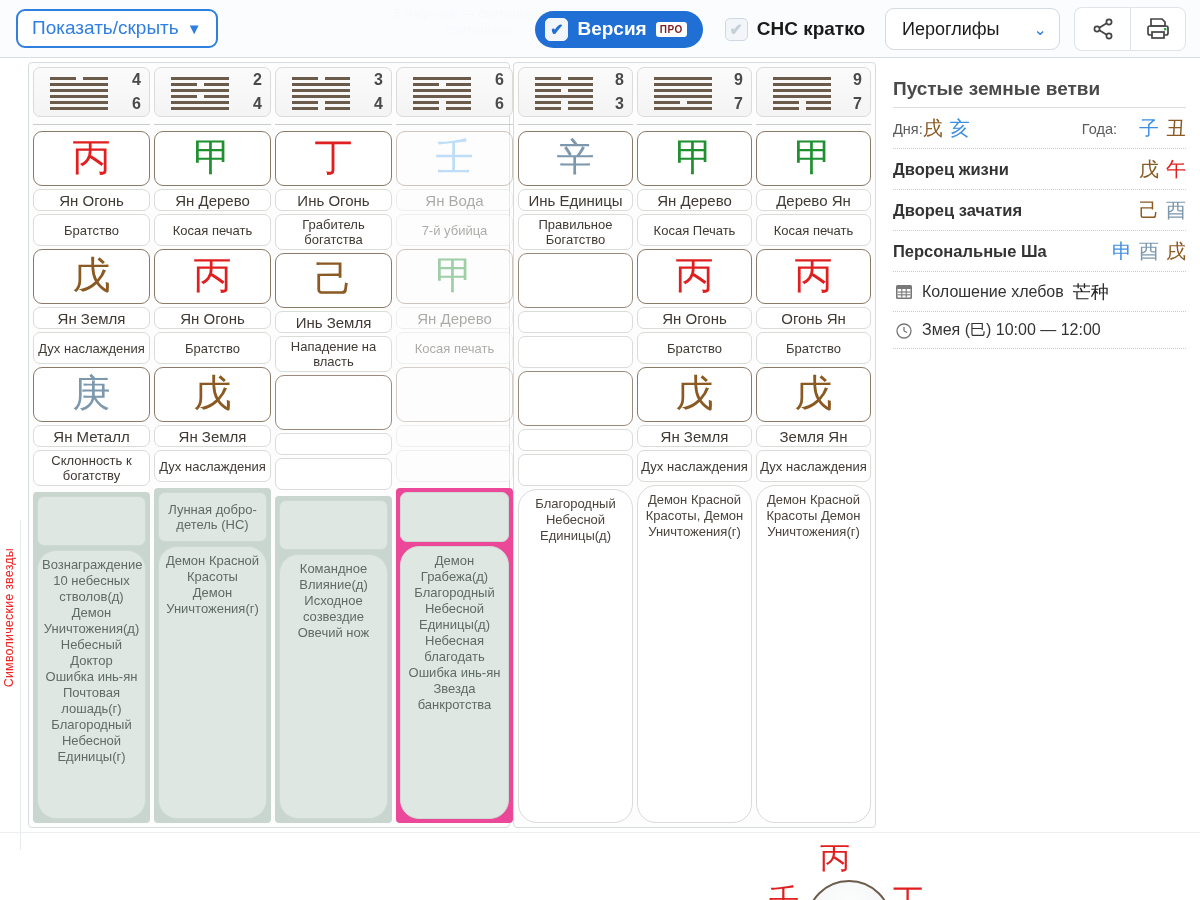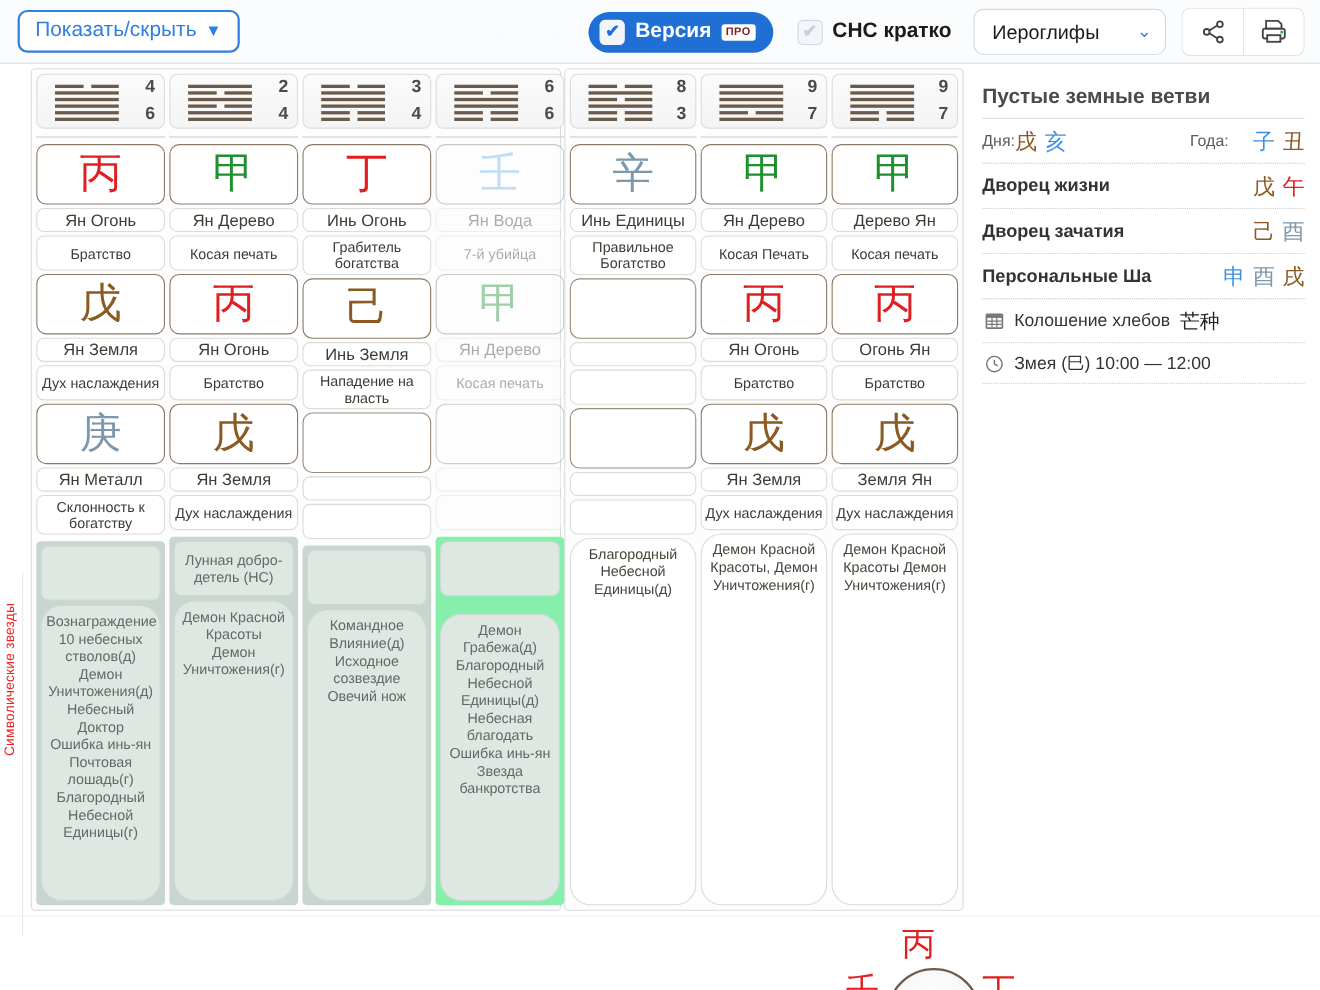--- a/index.html
+++ b/index.html
@@ -414,21 +414,21 @@
         <div class="sep"></div>
         <div class="cell stem-cell" style="color: rgb(107, 179, 240);">壬</div>
         <div class="cell label-cell">Ян Вода</div>
         <div class="cell desc-cell">7-й убийца</div>
         <div class="cell stem-cell" style="color: rgb(31, 144, 48);">甲</div>
         <div class="cell label-cell">Ян Дерево</div>
         <div class="cell desc-cell">Косая печать</div>
         <div class="cell stem-cell empty" style="color: rgb(138, 90, 34);"></div>
         <div class="cell label-cell"></div>
         <div class="cell desc-cell"></div>
-        <div style="background: #86efac; border-radius: 4px; padding: 4px; display: flex; flex-direction: column; gap: 16px; flex: 1 1 0%; margin-top: 3px;">
+        <div style="background: #ec4899; border-radius: 4px; padding: 4px; display: flex; flex-direction: column; gap: 4px; flex: 1 1 0%; margin-top: 3px;">
           <div class="star-top"></div>
           <div class="star-body">
             <div>Демон Грабежа(д)</div>
             <div>Благородный Небесной Единицы(д)</div>
             <div>Небесная благодать</div>
             <div>Ошибка инь-ян</div>
             <div>Звезда банкротства</div>
           </div>
         </div>
       </div>

